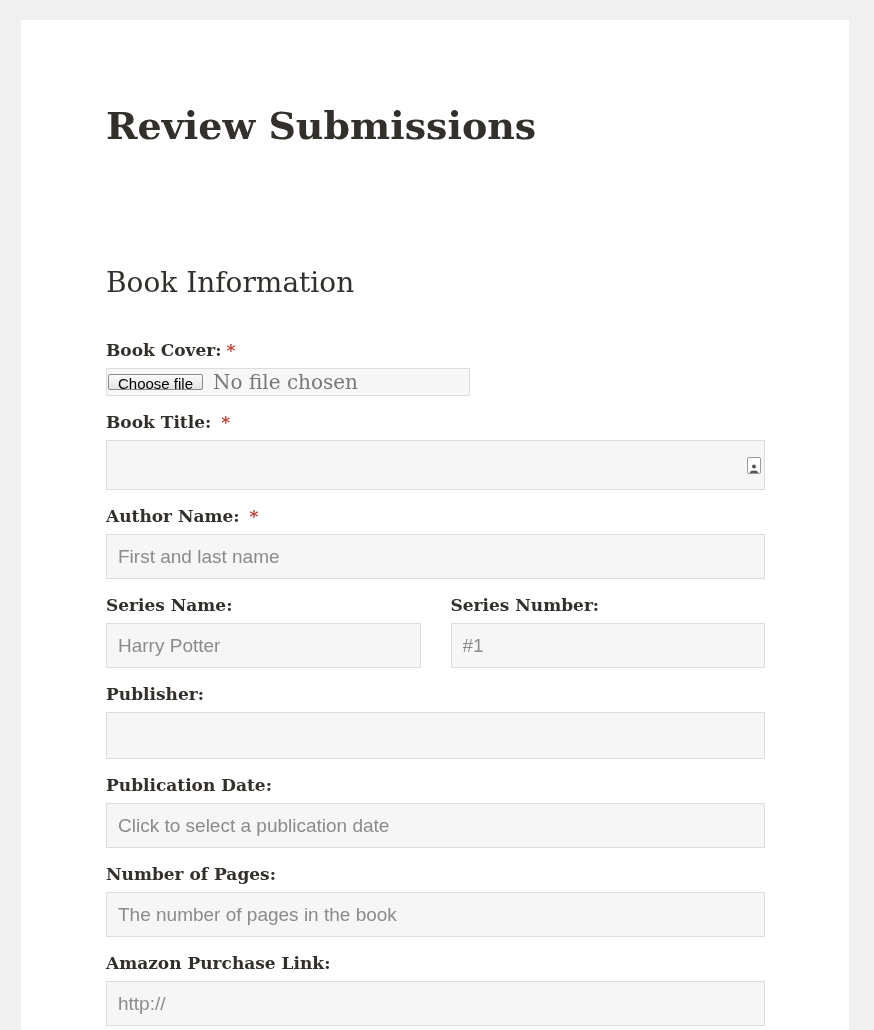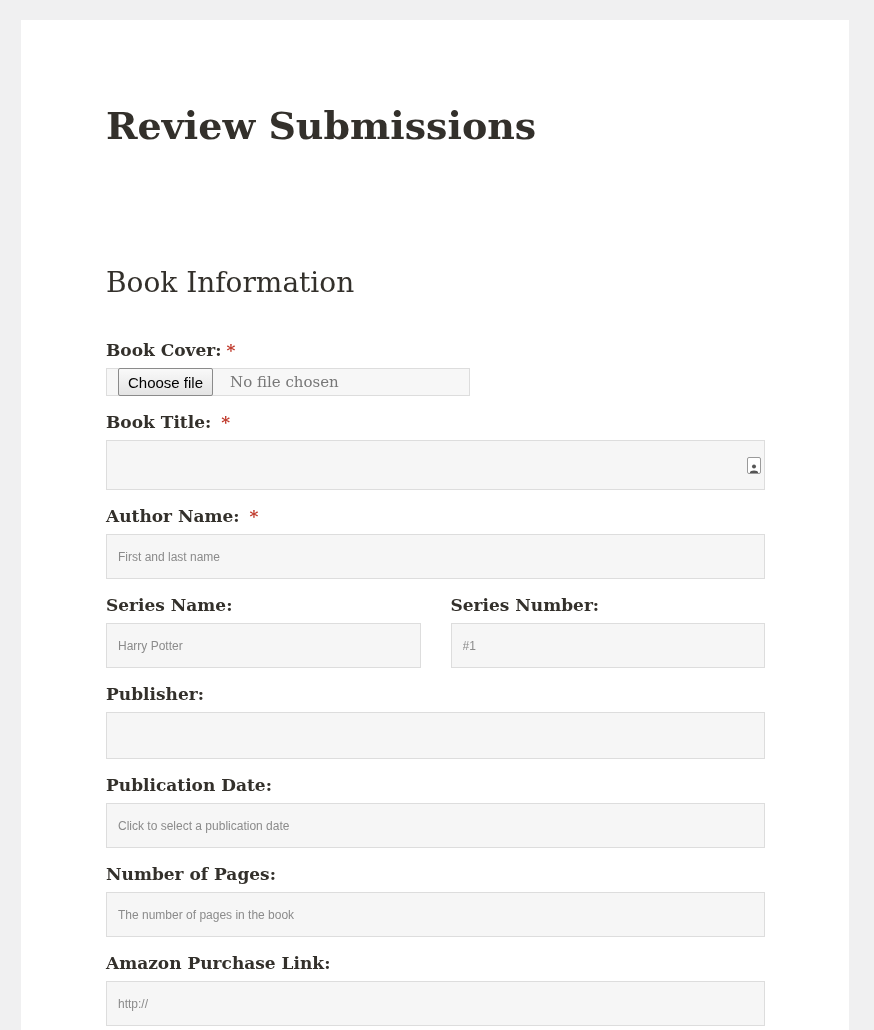--- a/index.html
+++ b/index.html
@@ -44,21 +44,21 @@
   .req { color: #c0392b; margin-left: 5px; font-weight: bold; }
   .req.wide { margin-left: 10px; }
   .tinput {
     display: block;
     width: 100%;
     height: 45px;
     background: #f6f6f6;
     border: 1px solid #dddddd;
     padding: 0 11px;
     font-family: "Liberation Sans", sans-serif;
-    font-size: 12px;
+    font-size: 19px;
     color: #444444;
     outline: none;
   }
   .tinput::placeholder { color: #8b8b8b; opacity: 1; }
   .tinput.tall { height: 50px; }
   .tinput.mid  { height: 47px; }
   .input-wrap { position: relative; }
   .autofill-icon {
     position: absolute;
     right: 4px;
@@ -78,35 +78,35 @@
   .two-col .col { flex: 1; }
   .filebox {
     width: 364px;
     height: 28px;
     background: #f7f7f7;
     border: 1px solid #dddddd;
     display: flex;
     align-items: center;
   }
   .filebtn {
-    height: 28px;
-    margin-left: 11px;
+    height: 16px;
+    margin-left: 1px;
     padding: 0 9px;
     font-family: "Liberation Sans", sans-serif;
     font-size: 15px;
     color: #000000;
     background: linear-gradient(#f9f9f9, #e4e4e4);
     border: 1px solid #8b8b8b;
     border-radius: 2px;
     cursor: pointer;
   }
   .filestatus {
-    margin-left: 17px;
+    margin-left: 10px;
     font-family: "DejaVu Serif", serif;
-    font-size: 15px;
+    font-size: 20px;
     color: #777777;
     white-space: nowrap;
   }
 </style>
 </head>
 <body>
 
 <div class="page">
 
   <h1 class="page-title">Review Submissions</h1>

